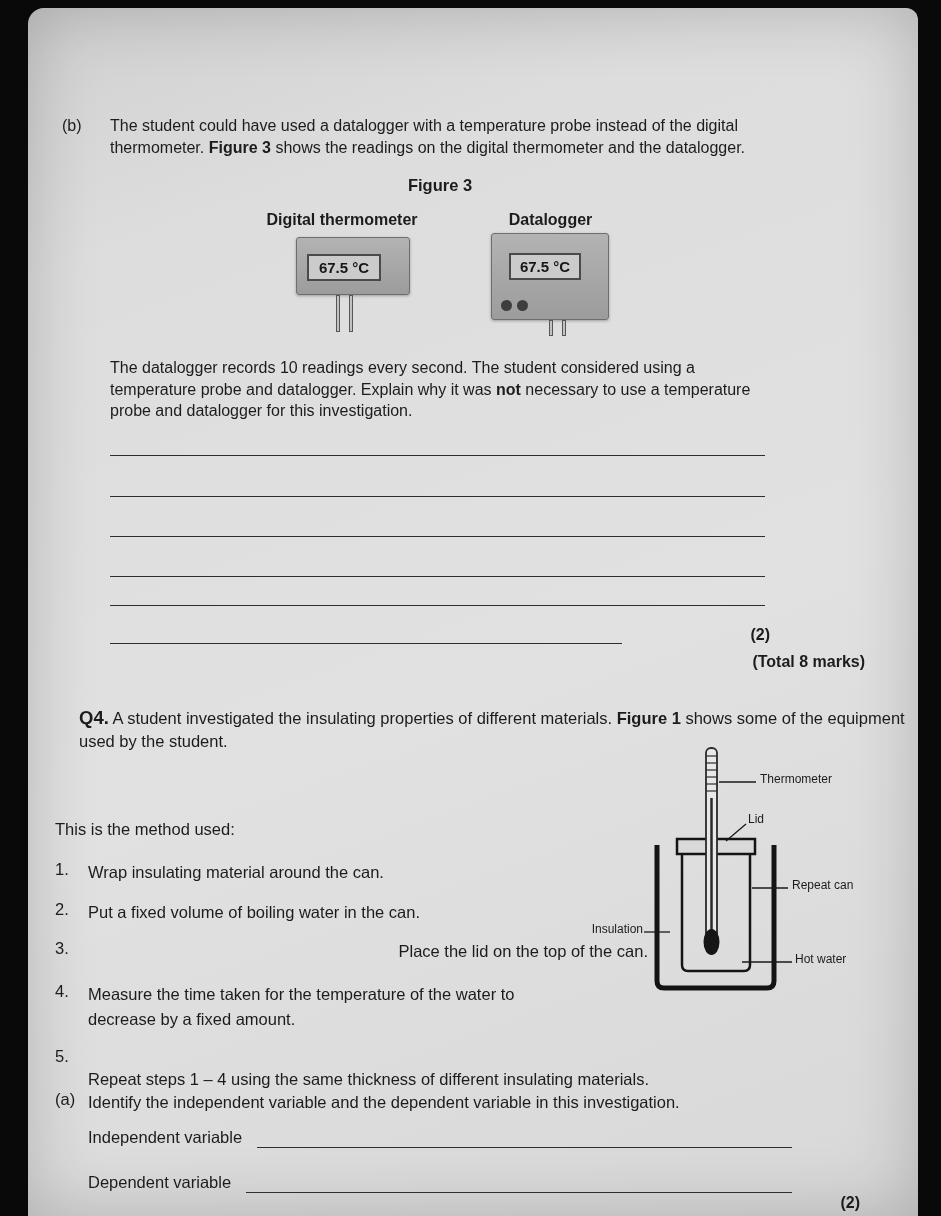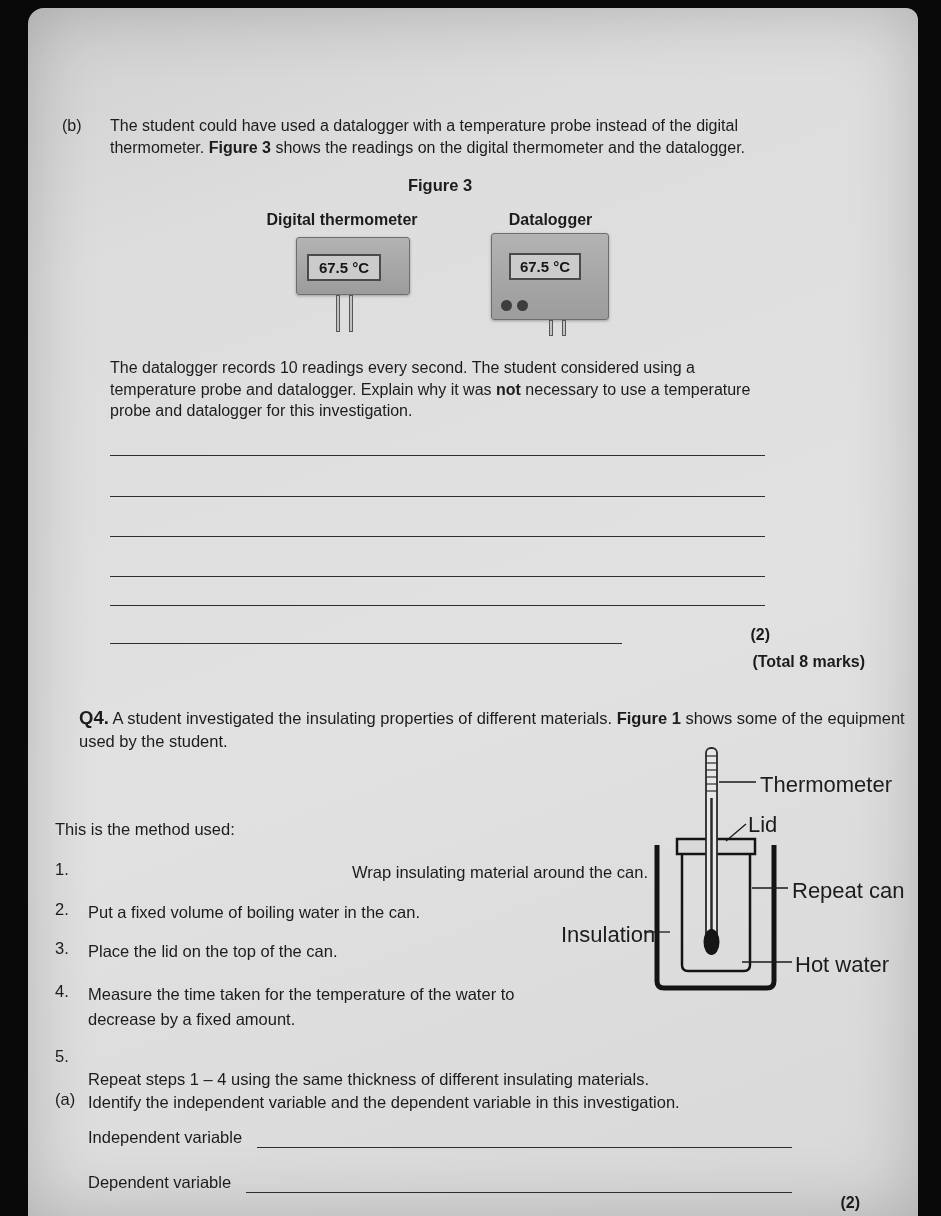--- a/index.html
+++ b/index.html
@@ -23,21 +23,21 @@
             border:1px solid #6e6e6e; border-radius:3px;
             box-shadow:0 1px 3px rgba(0,0,0,0.3); }
   .display { position:absolute; background:#cbcbcb; border:2px solid #4a4a4a; color:#161616;
              font-weight:bold; font-size:15px; display:flex; align-items:center; justify-content:center; }
   .prong { position:absolute; width:4px; background:#c2c2c2; border:1px solid #565656; }
   .dot { position:absolute; width:11px; height:11px; border-radius:50%; background:#3d3d3d; }
   .ans-line { position:absolute; border-bottom:1.6px solid #2e2e2e; height:0; }
   .marks { position:absolute; font-weight:bold; font-size:16px; text-align:right; }
   .step-num { position:absolute; font-size:16.5px; }
   .step-text { position:absolute; font-size:16.5px; line-height:25px; }
-  .diag-label { position:absolute; font-size:22px; }
+  .diag-label { position:absolute; font-size:12px; }
   .lbl { position:absolute; font-size:16.5px; }
 </style>
 </head>
 <body>
 
 <div class="page"></div>
 
 <div class="abs txt" style="left:62px; top:115px;">(b)</div>
 <div class="abs txt" style="left:110px; top:115px; width:710px;"><span>The student could have used a datalogger with a temperature probe instead of the digital thermometer. </span><b>Figure 3</b><span> shows the readings on the digital thermometer and the datalogger.</span></div>
 
@@ -99,27 +99,27 @@
 
 <div class="diag-label" style="left:760px; top:772px;">Thermometer</div>
 <div class="diag-label" style="left:748px; top:812px;">Lid</div>
 <div class="diag-label" style="left:792px; top:878px;">Repeat can</div>
 <div class="diag-label" style="left:561px; top:922px; width:82px; text-align:right;">Insulation</div>
 <div class="diag-label" style="left:795px; top:952px;">Hot water</div>
 
 <div class="lbl" style="left:55px; top:820px;">This is the method used:</div>
 
 <div class="step-num" style="left:55px; top:860px;">1.</div>
-<div class="step-text" style="left:88px; top:860px; width:560px;text-align:right;">Wrap insulating material around the can.</div>
+<div class="step-text" style="left:88px; top:860px; width:560px;">Wrap insulating material around the can.</div>
 
 <div class="step-num" style="left:55px; top:900px;">2.</div>
 <div class="step-text" style="left:88px; top:900px; width:560px;">Put a fixed volume of boiling water in the can.</div>
 
 <div class="step-num" style="left:55px; top:939px;">3.</div>
-<div class="step-text" style="left:88px; top:939px; width:560px;">Place the lid on the top of the can.</div>
+<div class="step-text" style="left:88px; top:939px; width:560px;text-align:right;">Place the lid on the top of the can.</div>
 
 <div class="step-num" style="left:55px; top:982px;">4.</div>
 <div class="step-text" style="left:88px; top:982px; width:475px;">Measure the time taken for the temperature of the water to decrease by a fixed amount.</div>
 
 <div class="step-num" style="left:55px; top:1047px;">5.</div>
 <div class="step-text" style="left:88px; top:1047px; width:690px;margin-top:20px;">Repeat steps 1 – 4 using the same thickness of different insulating materials.</div>
 
 <div class="step-num" style="left:55px; top:1090px;">(a)</div>
 <div class="step-text" style="left:88px; top:1090px; width:730px;">Identify the independent variable and the dependent variable in this investigation.</div>
 

